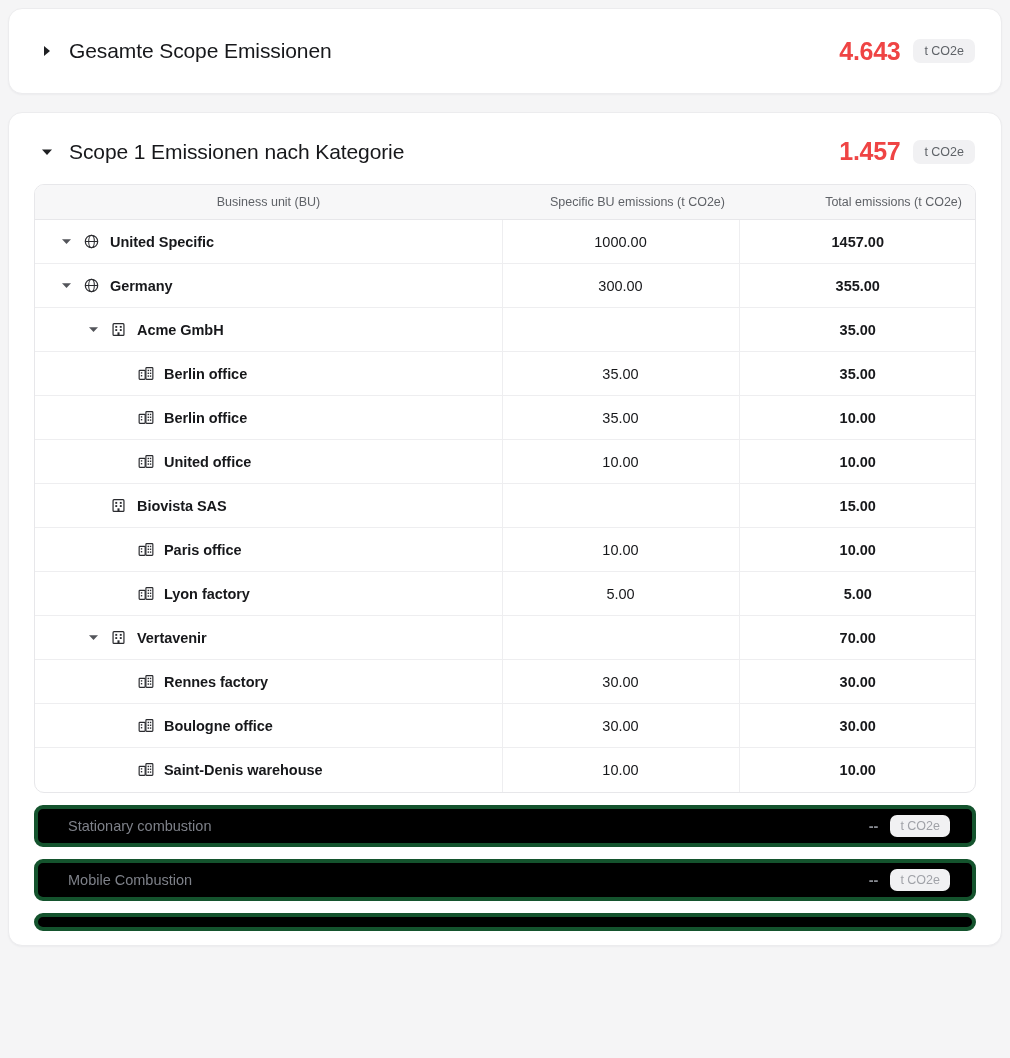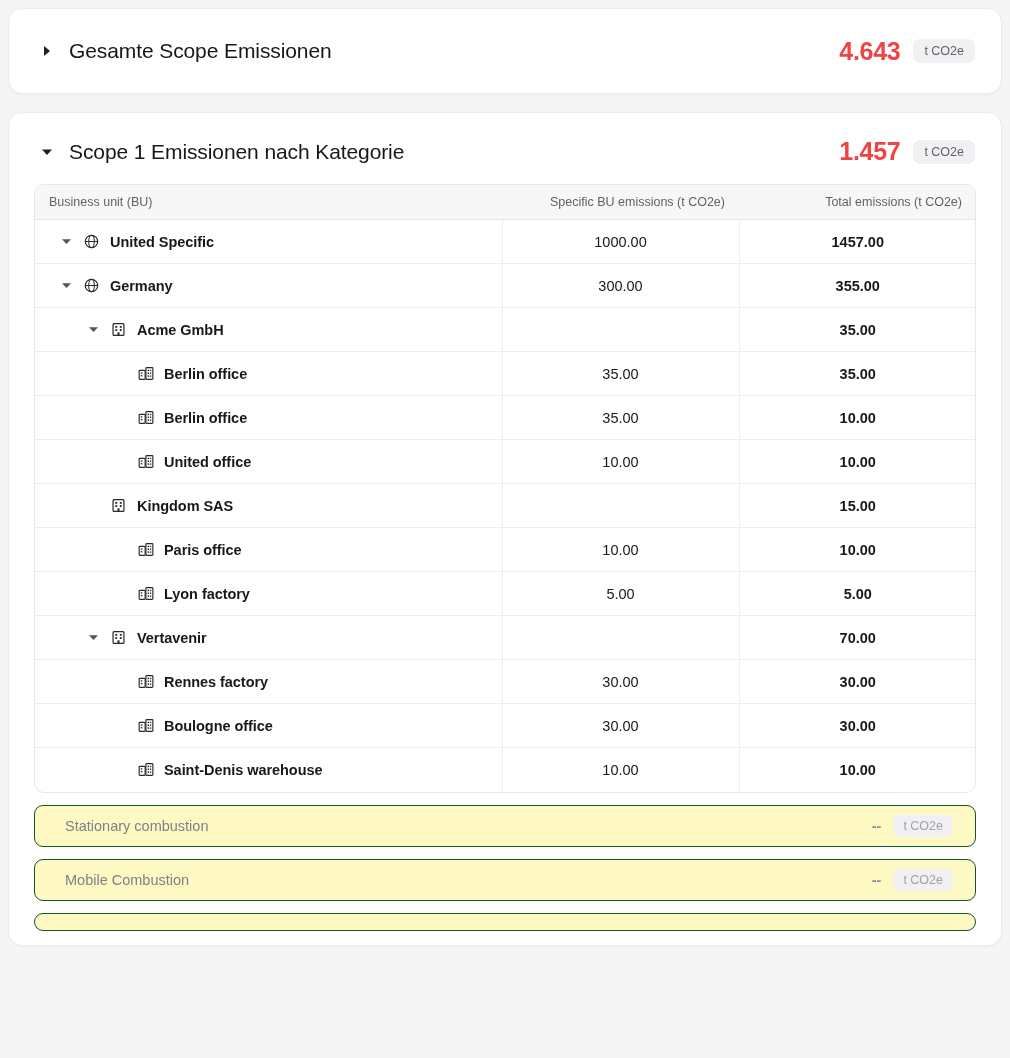--- a/index.html
+++ b/index.html
@@ -91,21 +91,21 @@
   table.bu-table {
     border-collapse: collapse;
     width: 100%;
     table-layout: fixed;
   }
   table.bu-table th {
     background: #f7f7f8;
     font-weight: 400;
     font-size: 12.5px;
     color: #5f6267;
-    text-align: left;
+    text-align: center;
     padding: 10px 14px;
     border-bottom: 1px solid #e7e7ea;
     height: 33px;
   }
   table.bu-table th.num { text-align: right; }
   table.bu-table td {
     border-bottom: 1px solid #eeeef0;
     height: 44px;
     padding: 0 14px;
     font-size: 14.5px;
@@ -160,22 +160,22 @@
     letter-spacing: -0.05px;
   }
   .ind-0 { padding-left: 10px; }
   .ind-1 { padding-left: 37px; }
   .ind-2 { padding-left: 64px; }
 
   
   .cat-row {
     margin: 12px 25px 0 25px;
     height: 42px;
-    background: #fef9c3;
-    border: 1px solid #14532d;
+    background: #000000;
+    border: 4px solid #14532d;
     border-radius: 9px;
     display: flex;
     align-items: center;
     padding: 0 22px 0 30px;
   }
   .cat-label {
     font-size: 14.5px;
     color: #7e8189;
   }
   .cat-value {
@@ -388,21 +388,21 @@
                   <span class="row-icon">
                     <svg width="15" height="15" viewBox="0 0 16 16" aria-hidden="true">
                       <rect x="2.2" y="1.8" width="11.6" height="12.4" rx="1" fill="none" stroke="currentColor" stroke-width="1.3"></rect>
                       <rect x="4.6" y="4.2" width="2" height="2" fill="currentColor"></rect>
                       <rect x="9.4" y="4.2" width="2" height="2" fill="currentColor"></rect>
                       <rect x="4.6" y="7.6" width="2" height="2" fill="currentColor"></rect>
                       <rect x="9.4" y="7.6" width="2" height="2" fill="currentColor"></rect>
                       <rect x="6.9" y="11" width="2.2" height="3.2" fill="currentColor"></rect>
                     </svg>
                   </span>
-                  <span class="row-label">Kingdom SAS</span>
+                  <span class="row-label">Biovista SAS</span>
                 </div>
               </td>
               <td class="num spec"></td>
               <td class="num bold">15.00</td>
             </tr>
             <tr>
               <td class="name">
                 <div class="name-inner ind-2">
                   <span class="row-caret empty"></span>
                   <span class="row-icon">

